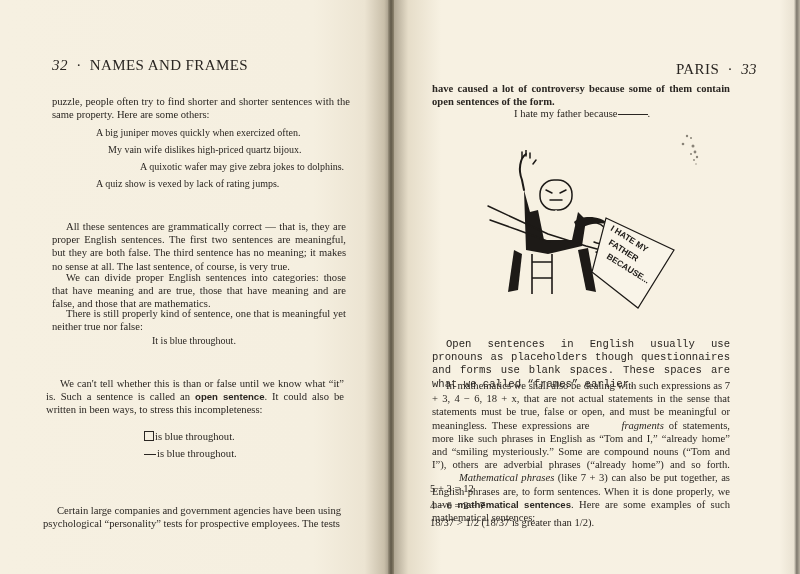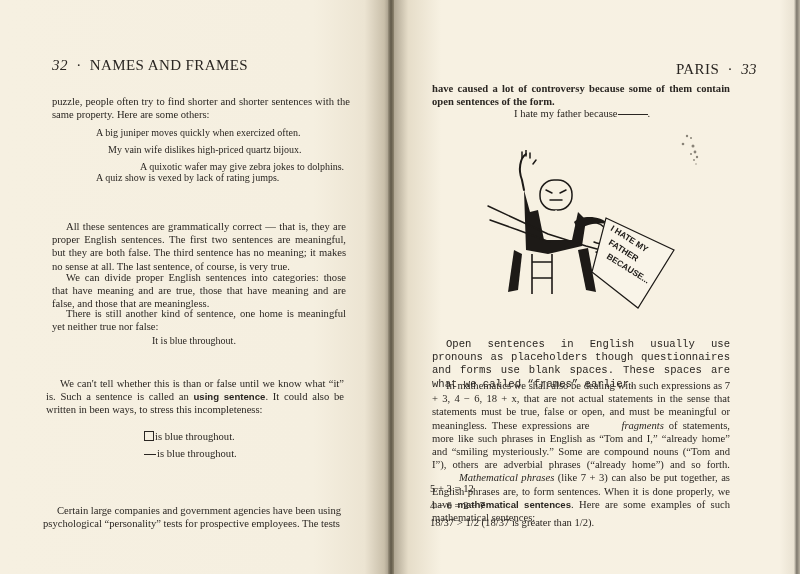--- a/index.html
+++ b/index.html
@@ -34,29 +34,29 @@
   <span class="num">32</span>
   &nbsp;<span>·</span>&nbsp;
   <span>NAMES AND FRAMES</span>
 </div>
 
 <div class="p" style="left:52px;top:85px;width:298px;">puzzle, people often try to find shorter and shorter sentences with the same property. Here are some others:</div>
 
 <div class="ex" style="left:96px;top:127px;">A big juniper moves quickly when exercized often.</div>
 <div class="ex" style="left:108px;top:144px;text-align:right;">My vain wife dislikes high-priced quartz bijoux.</div>
 <div class="ex" style="left:96px;top:161px;margin-left:44px;">A quixotic wafer may give zebra jokes to dolphins.</div>
-<div class="ex" style="left:96px;top:172px;">A quiz show is vexed by lack of rating jumps.</div>
+<div class="ex" style="left:96px;top:178px;">A quiz show is vexed by lack of rating jumps.</div>
 
 <div class="p indent" style="left:52px;top:210px;width:294px;">All these sentences are grammatically correct — that is, they are proper English sentences. The first two sentences are meaningful, but they are both false. The third sentence has no meaning; it makes no sense at all. The last sentence, of course, is very true.</div>
-<div class="p indent" style="left:52px;top:261px;width:294px;">We can divide proper English sentences into categories: those that have meaning and are true, those that have meaning and are false, and those that are meaningless.</div>
-<div class="p indent" style="left:52px;top:297px;width:294px;">There is still another kind of sentence, one home is meaningful yet neither true nor false:</div>
+<div class="p indent" style="left:52px;top:261px;width:294px;">We can divide proper English sentences into categories: those that have meaning and are true, those that have meaning and are false, and those that are mathematics.</div>
+<div class="p indent" style="left:52px;top:297px;width:294px;">There is still properly kind of sentence, one that is meaningful yet neither true nor false:</div>
 
 <div class="ex" style="left:152px;top:335px;">It is blue throughout.</div>
 
-<div class="p indent" style="left:46px;top:367px;width:298px;"><span>We can't tell whether this is than or false until we know what “it” is. Such a sentence is called an </span><span class="bold">using sentence</span><span>. It could also be written in been ways, to stress this incompleteness:</span></div>
+<div class="p indent" style="left:46px;top:367px;width:298px;"><span>We can't tell whether this is than or false until we know what “it” is. Such a sentence is called an </span><span class="bold">open sentence</span><span>. It could also be written in been ways, to stress this incompleteness:</span></div>
 
 <div class="center" style="left:144px;top:431px;"><span class="box"></span><span>is blue throughout.</span></div>
 <div class="center" style="left:144px;top:448px;"><span class="blank"></span><span>is blue throughout.</span></div>
 
 <div class="p indent" style="left:43px;top:494px;width:298px;">Certain large companies and government agencies have been using psychological “personality” tests for prospective employees. The tests</div>
 
 <div class="runhead" style="left:676px;top:61px;">
   <span>PARIS</span>
   &nbsp;<span>·</span>&nbsp;
   <span class="num">33</span>

